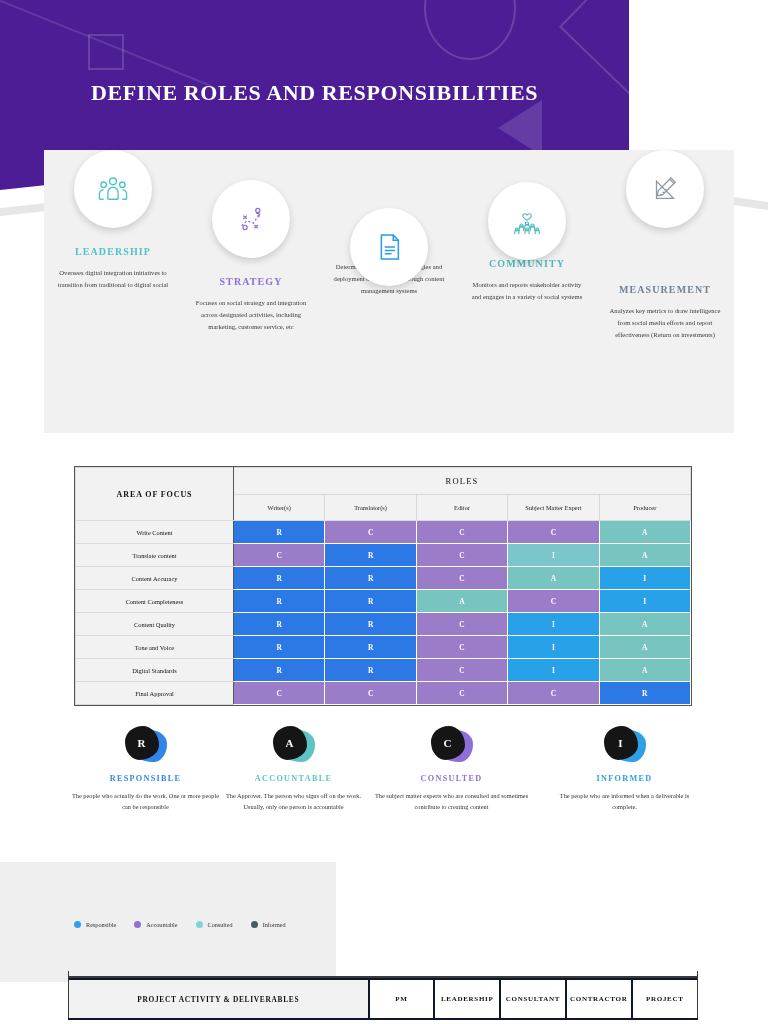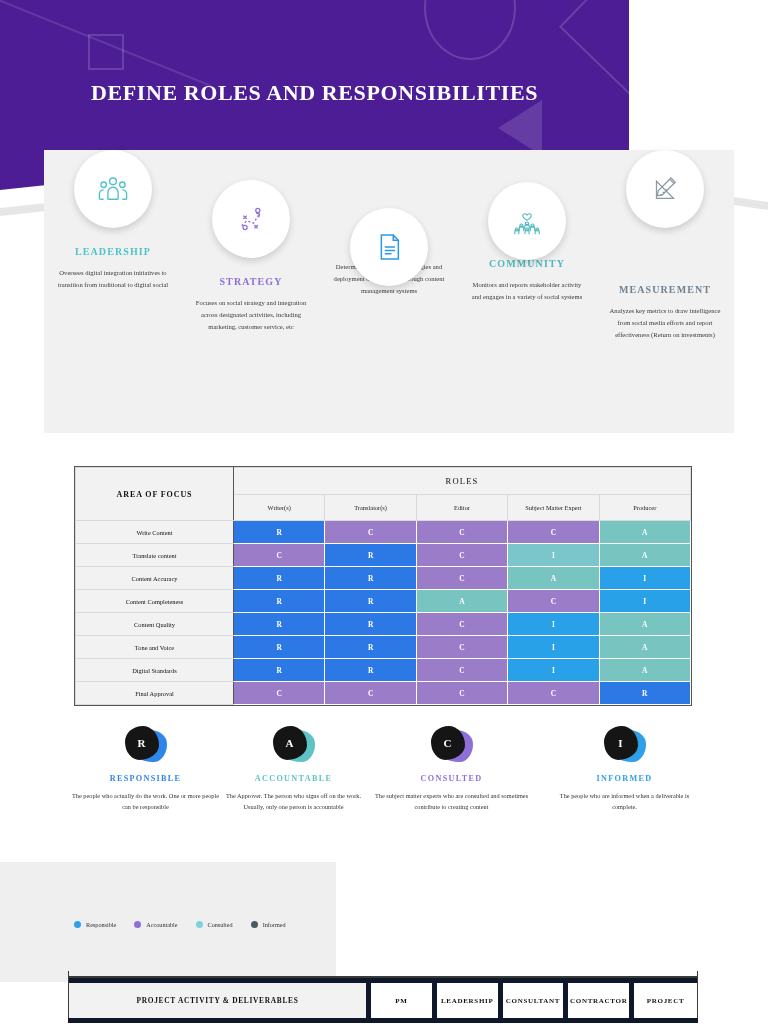--- a/index.html
+++ b/index.html
@@ -146,21 +146,21 @@
     position:absolute; left:410px; top:908px; width:330px;
     font-size:23px; font-weight:700; color:#111; letter-spacing:.3px;
     font-family:"Liberation Serif", serif;
   }
   .foot-table {
     position:absolute; left:68px; top:976px; width:630px;
   }
   .foot-rule { height:2px; background:#3a3a3a; width:630px; }
   .foot-tick { position:absolute; width:1px; height:12px; background:#3a3a3a; top:-5px; }
   table.foot { width:630px; border-collapse:collapse; table-layout:fixed; }
-  table.foot td { border:5px solid #0f172a; height:40px; }
+  table.foot td { border:2px solid #0f172a; height:40px; }
   .foot-aof {
     background:#f2f2f2; text-align:center; font-size:7.4px; font-weight:700;
     letter-spacing:.7px; color:#111; width:300px; border-left:1px solid #3a3a3a !important;
   }
   .foot-role {
     background:#fff; text-align:center; font-size:7px; font-weight:700;
     letter-spacing:.7px; color:#111;
   }
   .foot-role.last { border-right:1px solid #3a3a3a !important; }
 </style>

